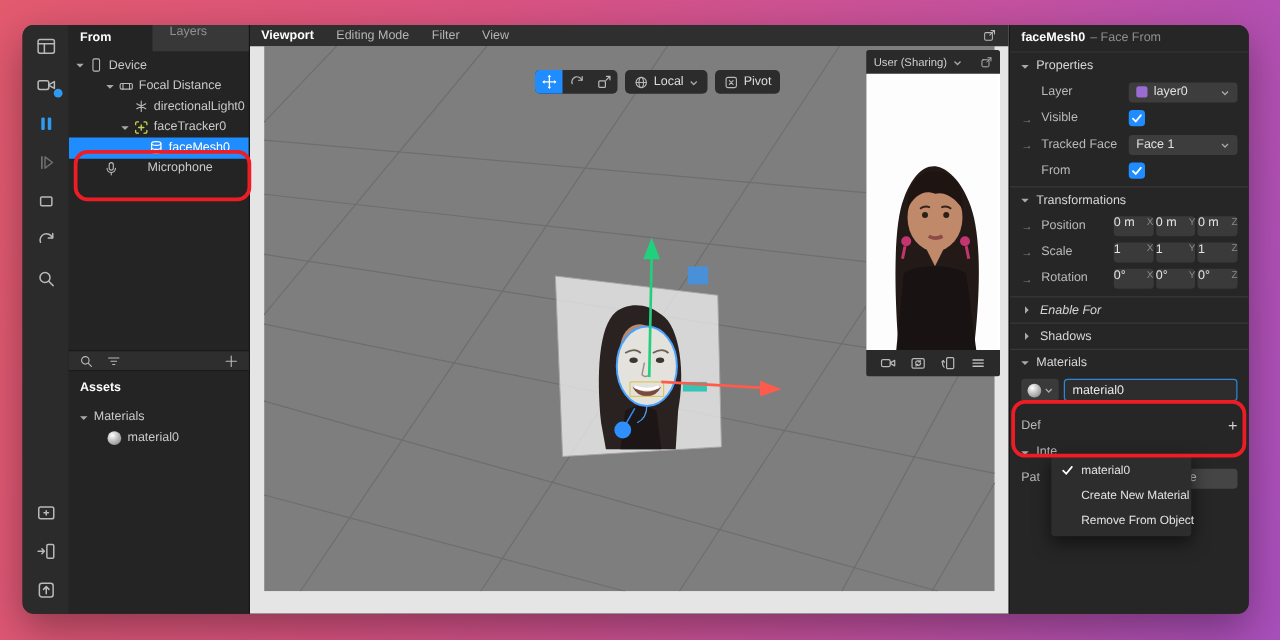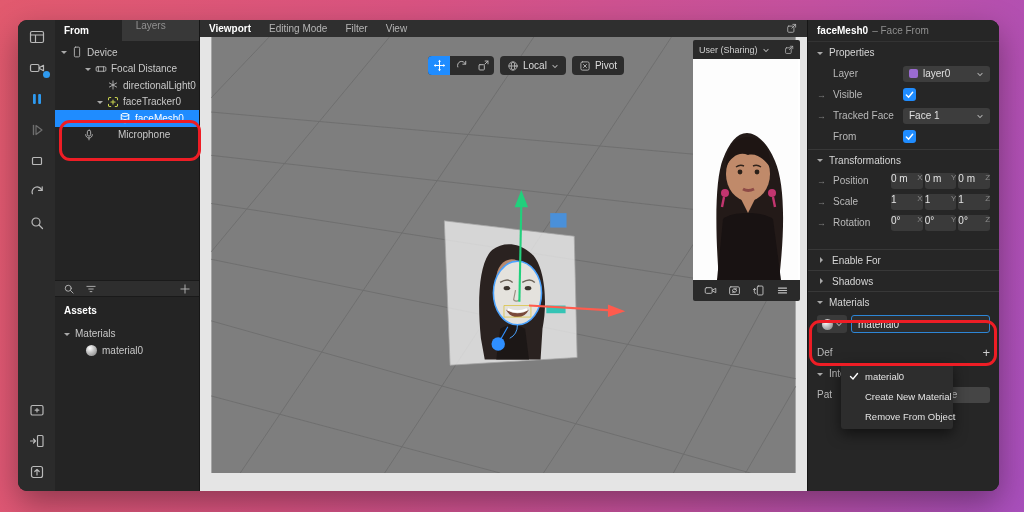--- a/index.html
+++ b/index.html
@@ -519,21 +519,21 @@
             <span>0°</span>
             <span class="ax">Y</span>
           </div>
         <div class="cell">
             <span>0°</span>
             <span class="ax">Z</span>
           </div>
       </div>
     </div>
 
-    <div class="irow sechead sep" style="margin-top:16px;">
+    <div class="irow sechead sep" style="margin-top:4px;font-style:italic;">
       <span class="disc right"></span>
       <span>Enable For</span>
     </div>
     <div class="irow sechead sep">
       <span class="disc right"></span>
       <span>Shadows</span>
     </div>
 
     <div class="irow sechead sep">
       <span class="disc down"></span>

